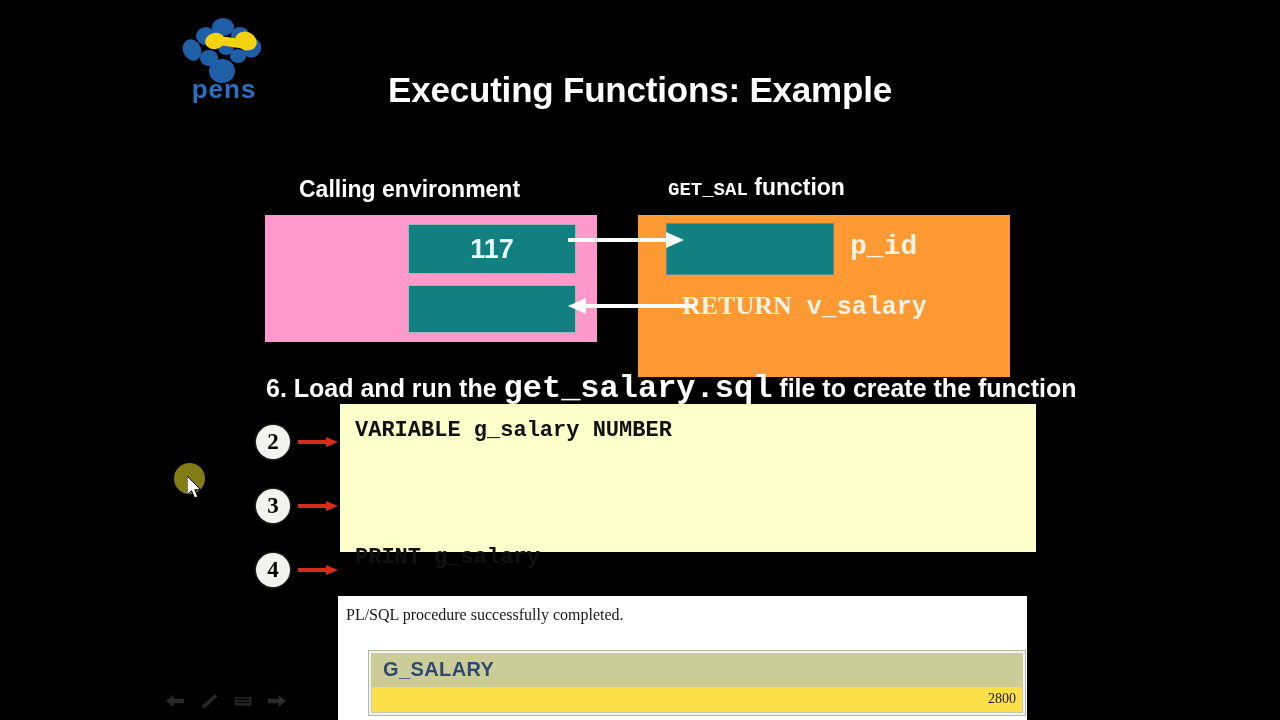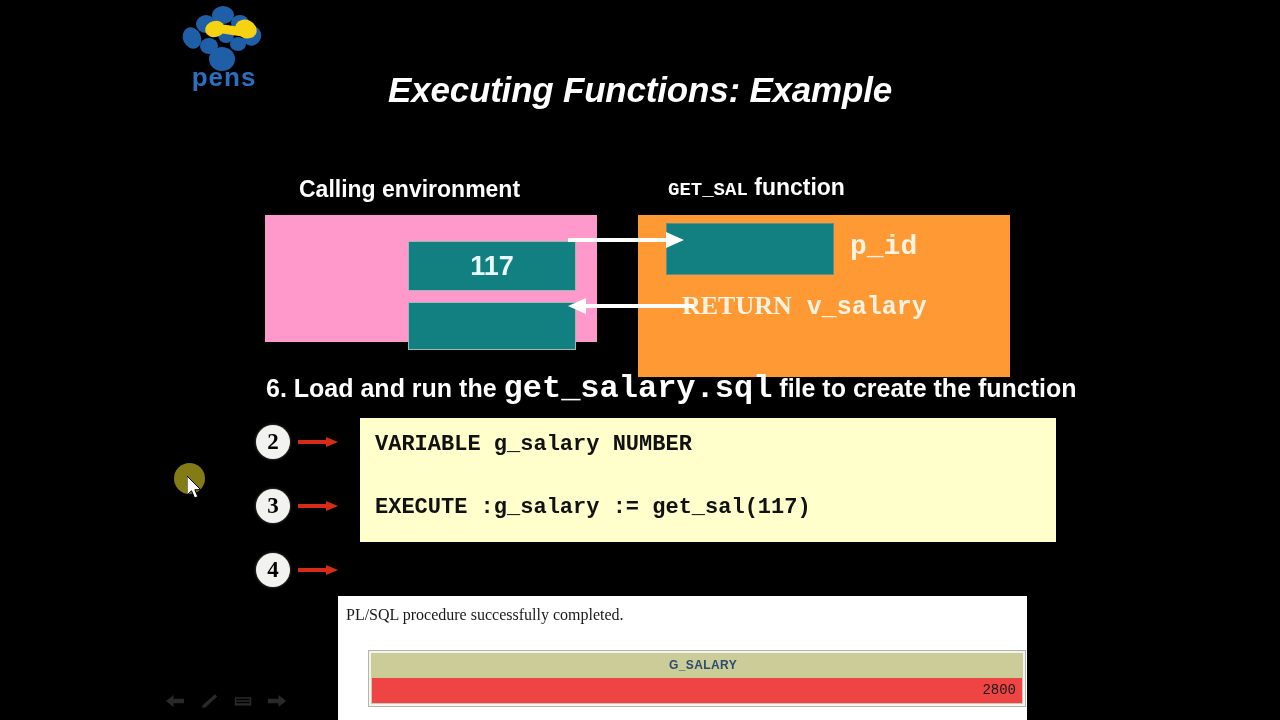--- a/index.html
+++ b/index.html
@@ -13,39 +13,38 @@
     position: relative;
     overflow: hidden;
     font-family: "Liberation Sans", sans-serif;
     background: #000000;
   }
 
   
   #logo {
     position: absolute;
     left: 176px;
-    top: 2px;
+    top: 14px;
     width: 96px;
     height: 92px;
   }
   #logo svg { display: block; }
 
   
   #slide-title {
     position: absolute;
     left: 0;
     top: 70px;
     width: 1280px;
     text-align: center;
     color: #ffffff;
     font-family: "Liberation Sans", sans-serif;
     font-weight: bold;
     font-size: 35px;
     letter-spacing: -0.2px;
-    font-style: italic;
   }
 
   
   .diagram-label {
     position: absolute;
     color: #ffffff;
     font-family: "Liberation Sans", sans-serif;
     font-weight: bold;
     font-size: 23px;
     white-space: nowrap;
@@ -66,21 +65,20 @@
     top: 215px;
     width: 332px;
     height: 127px;
     background: #ff99cc;
   }
   .teal-slot {
     position: absolute;
     background: #127f80;
     border: 1px solid #9fb9b6;
     box-sizing: border-box;
-    margin-top: 17px;
   }
   #teal-in {
     left: 143px;
     top: 9px;
     width: 168px;
     height: 50px;
     color: #eafcff;
     font-family: "Liberation Sans", sans-serif;
     font-weight: bold;
     font-size: 27px;
@@ -157,25 +155,24 @@
   #step1 .mono {
     font-family: "Liberation Mono", monospace;
     font-weight: bold;
     font-size: 32px;
   }
 
   
   #code-block {
     position: absolute;
     left: 340px;
-    top: 418px;
+    top: 404px;
     width: 696px;
-    height: 124px;
+    height: 148px;
     background: #ffffcc;
-    margin-left: 20px;
   }
   .code-line {
     position: absolute;
     left: 15px;
     color: #111111;
     font-family: "Liberation Mono", monospace;
     font-weight: bold;
     font-size: 22px;
     white-space: pre;
   }
@@ -232,31 +229,31 @@
     border: 1px solid #b5b5a8;
     box-sizing: border-box;
     background: #f4f4ef;
     padding: 2px;
   }
   #result-header {
     background: #cccc99;
     color: #2c4a70;
     font-family: "Liberation Sans", sans-serif;
     font-weight: bold;
-    font-size: 12px;
-    text-align: center;
+    font-size: 20px;
+    text-align: left;
     padding: 5px 0 6px 12px;
     letter-spacing: 0.4px;
   }
   #result-row {
-    background: #ef4444;
+    background: #fde047;
     border: 1px solid #c8c8be;
     border-top: none;
     color: #1a1a1a;
-    font-family: Liberation Mono, monospace;
+    font-family: Liberation Serif, serif;
     font-size: 14px;
     text-align: right;
     padding: 4px 6px 5px 0;
   }
 
   
   #nav-bar {
     position: absolute;
     left: 166px;
     top: 688px;
@@ -346,21 +343,21 @@
   <line x1="20" y1="12" x2="128" y2="12" stroke="#ffffff" stroke-width="4"></line>
   <polygon points="20,4 2,12 20,20" fill="#ffffff"></polygon>
 </svg>
 
 <div id="step1">
   <span>6. Load and run the </span><span class="mono">get_salary.sql</span><span> file to create the function</span>
 </div>
 
 <div id="code-block">
   <div class="code-line" id="code-line-0">VARIABLE g_salary NUMBER</div>
-  <div class="code-line" id="code-line-1">EXECUTE :g_salary := get_sal(117)</div>
+  <div class="code-line" id="code-line-2">PRINT g_salary</div>
 </div>
 
 <div class="step-marker" style="left:256px; top:425px;">
   <div class="step-circle" style="left:0; top:0;">2</div>
   <svg class="red-arrow" style="left:42px; top:11px;" viewBox="0 0 40 12">
     <line x1="0" y1="6" x2="28" y2="6" stroke="#d62b16" stroke-width="4"></line>
     <polygon points="28,1 40,6 28,11" fill="#d62b16"></polygon>
   </svg>
 </div>
 

